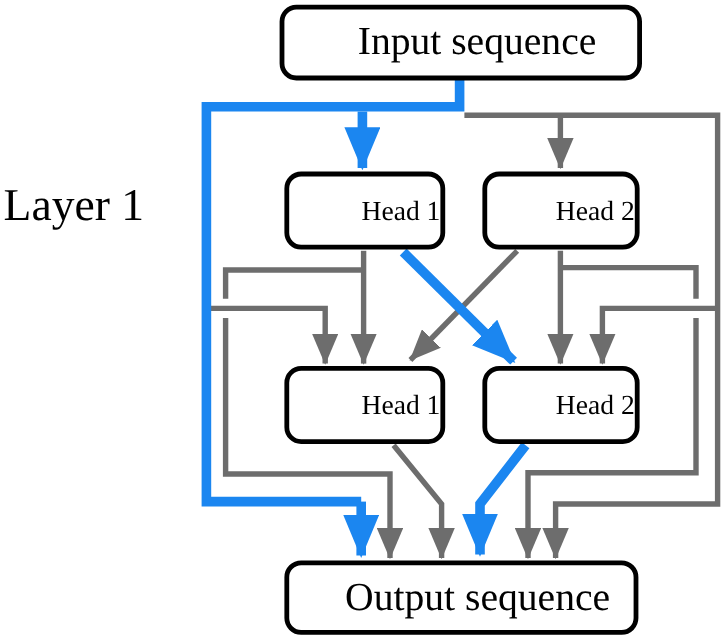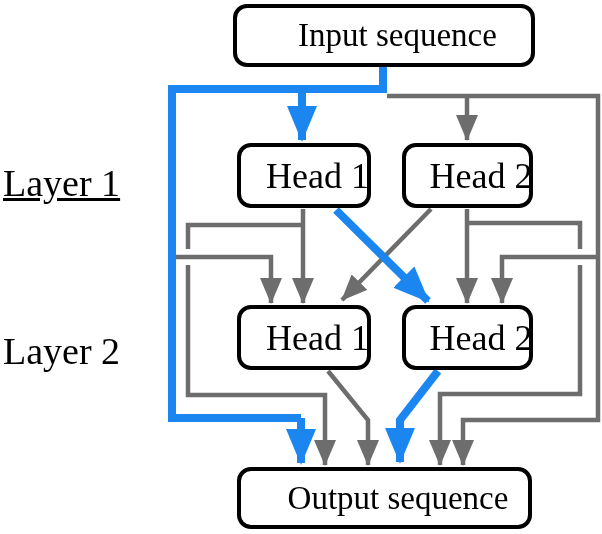--- a/index.html
+++ b/index.html
@@ -17,33 +17,33 @@
     border:4px solid #000000;
     border-radius:14px;
     display:flex;align-items:center;justify-content:center;
     box-sizing:border-box;
     color:#000000;
     white-space:nowrap;
     padding-left:27px;
   }
   .node span{display:block;}
   .io-node{font-size:33px;}
-  .head-node{font-size:36px;}
+  .head-node{font-size:23px;justify-content:flex-end;}
   .box-input {left:233px;top:4px;  width:302px;height:63px;}
   .box-l1h1  {left:237px;top:143px;width:134px;height:65px;}
   .box-l1h2  {left:402px;top:143px;width:131px;height:65px;}
   .box-l2h1  {left:237px;top:305px;width:134px;height:65px;}
   .box-l2h2  {left:402px;top:305px;width:131px;height:65px;}
   .box-output{left:237px;top:467px;width:295px;height:62px;}
   .row-label{
     position:absolute;z-index:2;left:3px;
     font-size:38px;color:#000000;line-height:42px;
     white-space:nowrap;
   }
-  .row-label-1{top:162px;text-decoration:underline;}
+  .row-label-1{top:150px;}
   .row-label-2{top:330px;}
 </style>
 </head>
 <body>
 
 <div id="figure">
 
   <svg id="edges" viewBox="0 0 602 534" xmlns="http://www.w3.org/2000/svg">
     <defs>
       <marker id="arrow-gray" markerUnits="userSpaceOnUse" markerWidth="26" markerHeight="22" refX="25" refY="11" orient="auto">
@@ -72,21 +72,20 @@
     <g fill="none" stroke="#1b86f0" stroke-width="8">
       <path d="M 383 66 L 383 89 L 172 89 L 172 418 L 301 418"></path>
       <path d="M 302 93 L 302 140" marker-end="url(#arrow-blue)"></path>
       <path d="M 336 210 L 428 301" marker-end="url(#arrow-blue)"></path>
       <path d="M 438 371 L 400 420 L 400 462" marker-end="url(#arrow-blue)"></path>
       <path d="M 301 418 L 301 463" marker-end="url(#arrow-blue)"></path>
     </g>
   </svg>
 
   <div class="row-label row-label-1">Layer 1</div>
-  <div class="row-label row-label-2">Layer 2</div>
 
   <div class="node io-node box-input">
     <span>Input sequence</span>
   </div>
 
   <div class="node head-node box-l1h1">
     <span>Head 1</span>
   </div>
 
   <div class="node head-node box-l1h2">

